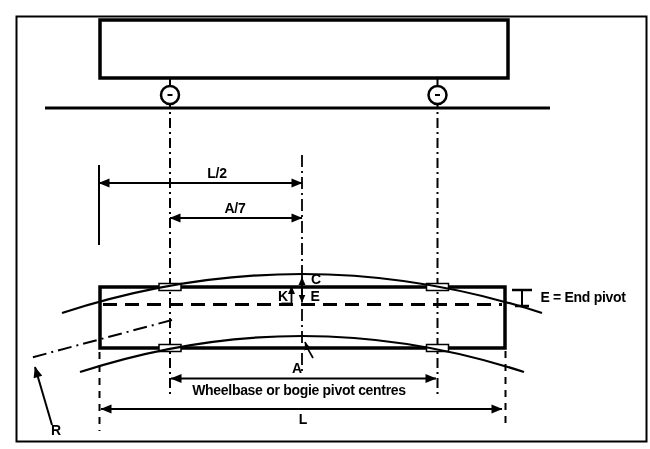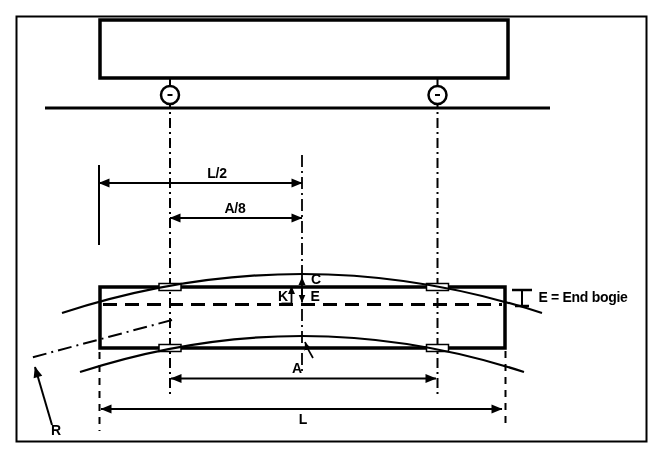--- a/index.html
+++ b/index.html
@@ -88,22 +88,23 @@
     <line x1="171" y1="378.5" x2="436" y2="378.5" stroke="#000" stroke-width="1.8" marker-start="url(#ah)" marker-end="url(#ah)"></line>
 
     <line x1="99.5" y1="352" x2="99.5" y2="431" stroke="#000" stroke-width="2" stroke-dasharray="7 6"></line>
     <line x1="505.5" y1="351" x2="505.5" y2="429" stroke="#000" stroke-width="2" stroke-dasharray="7 6"></line>
     <line x1="101" y1="409" x2="502" y2="409" stroke="#000" stroke-width="1.8" marker-start="url(#ah)" marker-end="url(#ah)"></line>
 
     <line x1="52" y1="425" x2="35" y2="367" stroke="#000" stroke-width="2" marker-end="url(#ah)"></line>
   </svg>
 
   <div class="lbl" style="left:201px;top:173px;margin-left:16px;">L/2</div>
-  <div class="lbl" style="left:235px;top:208px;">A/8</div>
+  <div class="lbl" style="left:235px;top:208px;">A/7</div>
   <div class="lbl" style="left:316px;top:279px;">C</div>
   <div class="lbl" style="left:283px;top:296px;">K</div>
   <div class="lbl" style="left:315px;top:296px;">E</div>
-  <div class="lbl" style="left:583px;top:297px;">E = End bogie</div>
+  <div class="lbl" style="left:583px;top:297px;">E = End pivot</div>
   <div class="lbl" style="left:297px;top:368px;">A</div>
+  <div class="lbl" style="left:299px;top:390px;">Wheelbase or bogie pivot centres</div>
   <div class="lbl" style="left:303px;top:419px;">L</div>
   <div class="lbl" style="left:56px;top:430px;">R</div>
 
 </div>
 
 </body></html>

